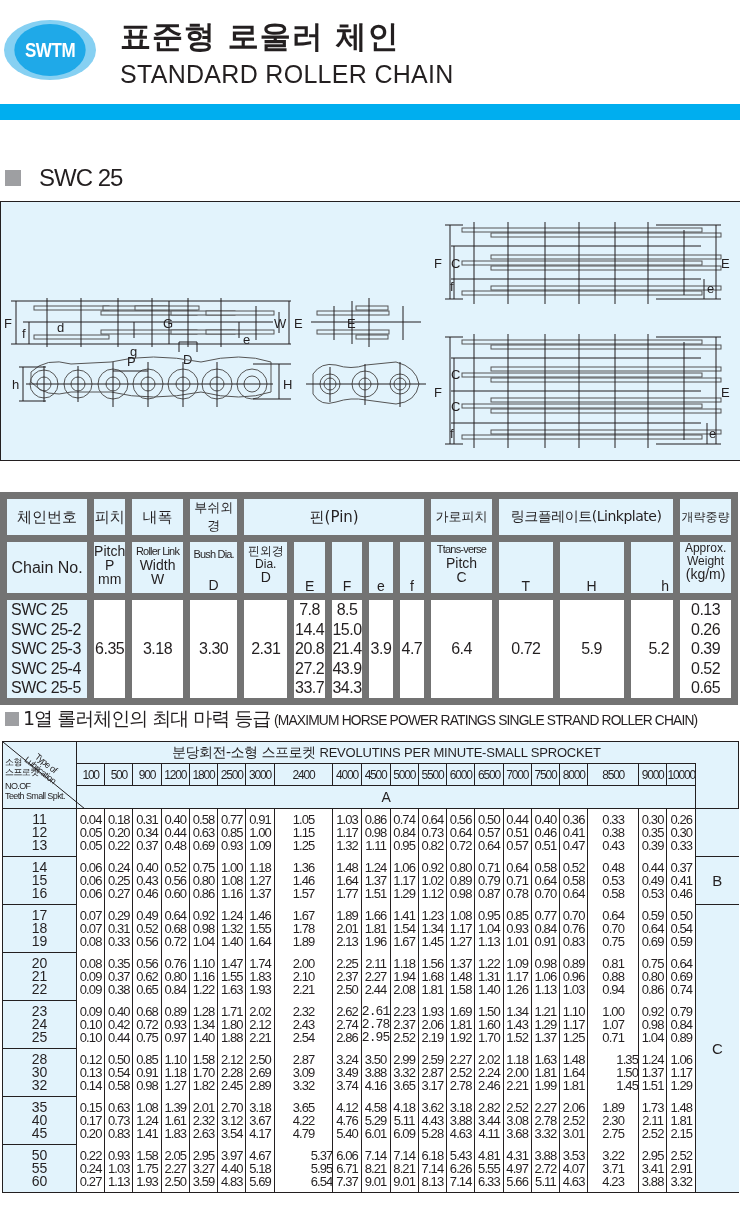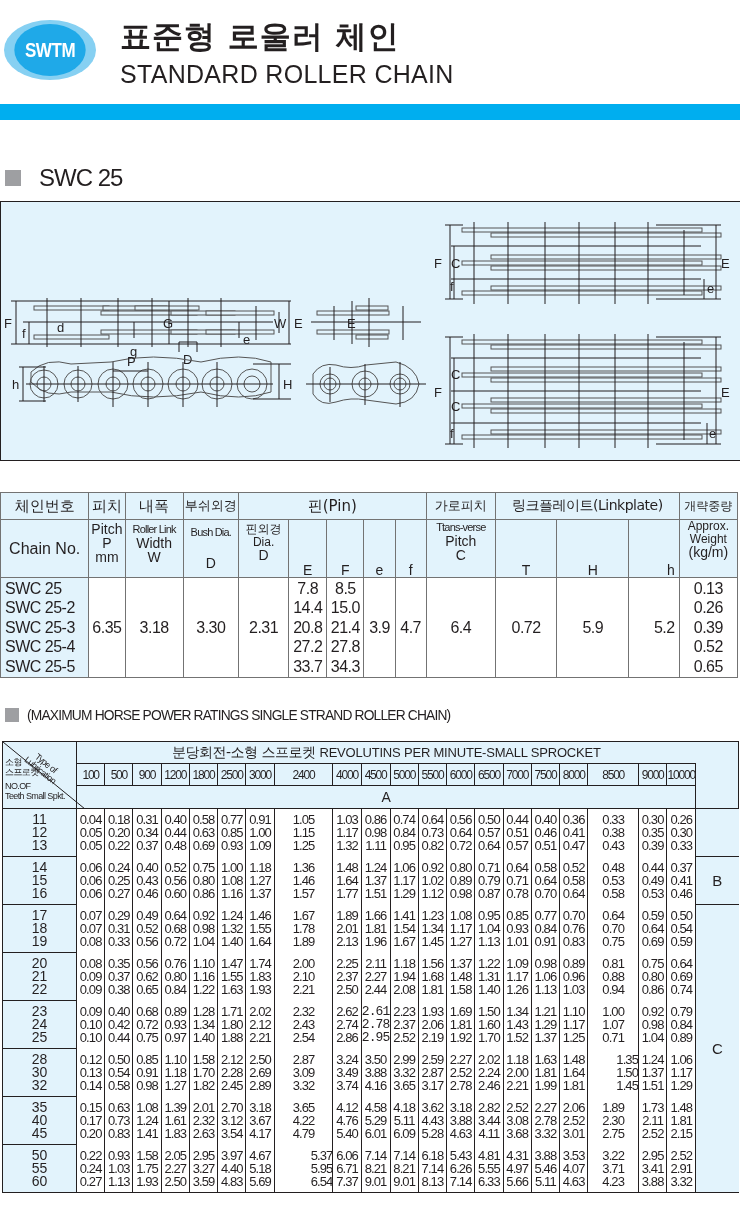--- a/index.html
+++ b/index.html
@@ -15,21 +15,21 @@
   
   .sec-title { position: absolute; left: 5px; top: 164px; font-size: 24px; display: flex; align-items: center; letter-spacing: -1px; }
   .sq { display: inline-block; width: 16px; height: 16px; background: #9e9fa2; margin-right: 18px; }
 
   
   .diagram { position: absolute; left: 0; top: 201px; width: 740px; height: 260px; background: #e2f3fc; border: 1.5px solid #231f20; border-right: none; }
   .diagram svg { position: absolute; left: 0; top: 0; }
 
   
   .spec { position: absolute; left: 0; top: 492px; width: 738px; border-collapse: collapse; font-size: 15px; }
-  .spec td, .spec th { border: 1px solid #737373; text-align: center; font-weight: normal; padding: 0; }
+  .spec td, .spec th { border: 7px solid #737373; text-align: center; font-weight: normal; padding: 0; }
   .spec thead th { background: #e2f3fc; }
   .spec .hdr-top { height: 27px; font-size: 15px; font-family: "DejaVu Sans", sans-serif; }
   .spec .hdr-bot { height: 58px; font-size: 14px; vertical-align: bottom; line-height: 13px; }
   .spec .namecell { background: #e2f3fc; text-align: left; padding-left: 4px; line-height: 19.5px; font-size: 16px; letter-spacing: -0.5px; }
   .spec .stacked { line-height: 19.5px; font-size: 16px; letter-spacing: -0.5px; }
   .spec tbody td { font-size: 16px; letter-spacing: -0.5px; }
   .small { font-size: 11px; letter-spacing: -0.8px; }
 
   
   .hp-title { position: absolute; left: 5px; top: 706px; font-size: 20px; display: flex; align-items: center; white-space: nowrap; }
@@ -331,21 +331,21 @@
         <div>7.8</div>
         <div>14.4</div>
         <div>20.8</div>
         <div>27.2</div>
         <div>33.7</div>
       </td>
       <td class="stacked">
         <div>8.5</div>
         <div>15.0</div>
         <div>21.4</div>
-        <div>27.8</div>
+        <div>43.9</div>
         <div>34.3</div>
       </td>
       <td>3.9</td>
       <td>4.7</td>
       <td>6.4</td>
       <td>0.72</td>
       <td>5.9</td>
       <td style="text-align:right;padding-right:4px;margin-top:34px;">5.2</td>
       <td class="stacked">
         <div>0.13</div>
@@ -353,20 +353,21 @@
         <div>0.39</div>
         <div>0.52</div>
         <div>0.65</div>
       </td>
     </tr>
   </tbody>
 </table>
 
 <div class="hp-title">
   <span class="sq"></span>
+  <span class="ko">1열 롤러체인의 최대 마력 등급</span>
   <span class="en">(MAXIMUM HORSE POWER RATINGS SINGLE STRAND ROLLER CHAIN)</span>
 </div>
 
 <table class="hp" id="hp-table">
   <thead>
     <tr>
       <th class="corner" rowspan="3">
         <svg width="82" height="67" style="position:absolute;left:0;top:0;">
             <line x1="0" y1="0" x2="82" y2="67" stroke="#231f20" stroke-width="1"></line>
           </svg>
@@ -1237,21 +1238,21 @@
           <div>5.55</div>
           <div>6.33</div>
         </td>
         <td class="val" style="width: 29px;">
           <div>4.31</div>
           <div>4.97</div>
           <div>5.66</div>
         </td>
         <td class="val" style="width: 29px;">
           <div>3.88</div>
-          <div>5.46</div>
+          <div>2.72</div>
           <div>5.11</div>
         </td>
         <td class="val" style="width: 29px;">
           <div>3.53</div>
           <div>4.07</div>
           <div>4.63</div>
         </td>
         <td class="val" style="width: 29px;">
           <div>3.22</div>
           <div>3.71</div>

